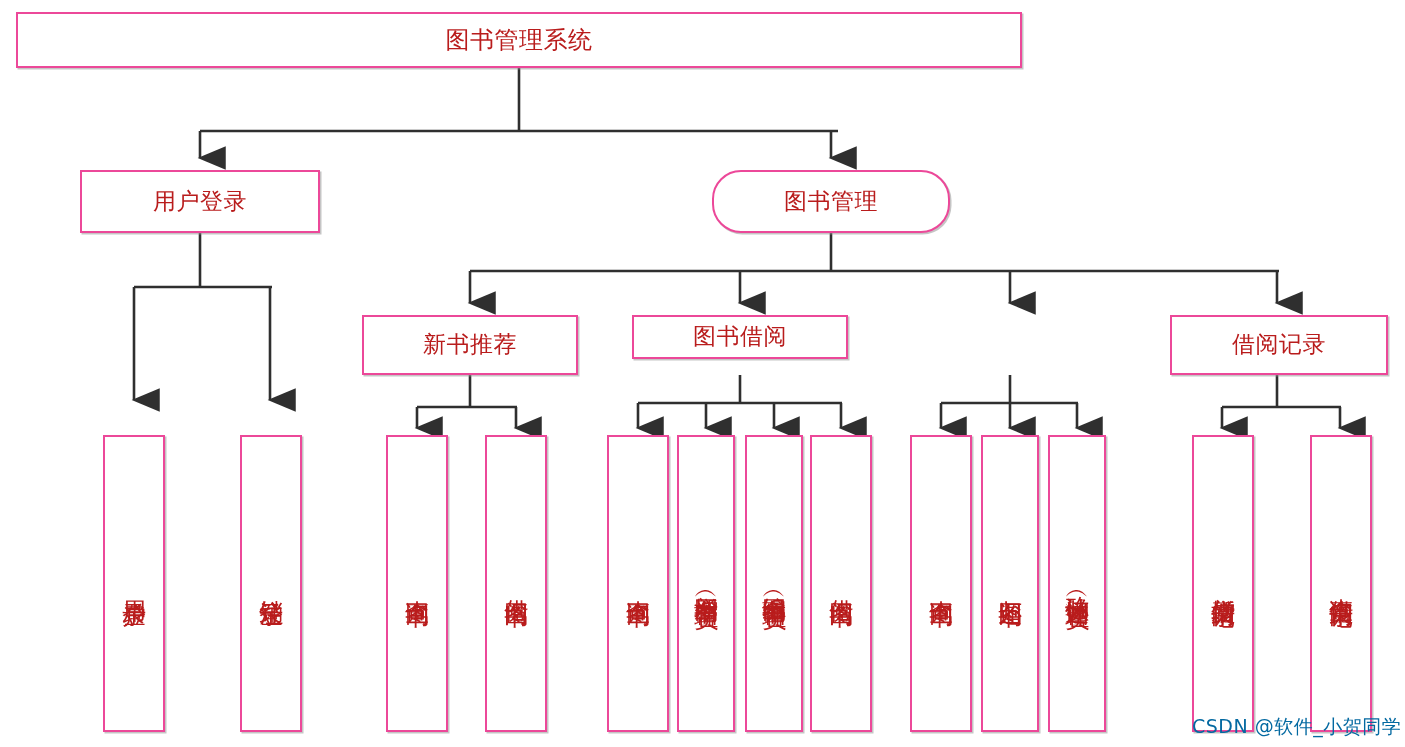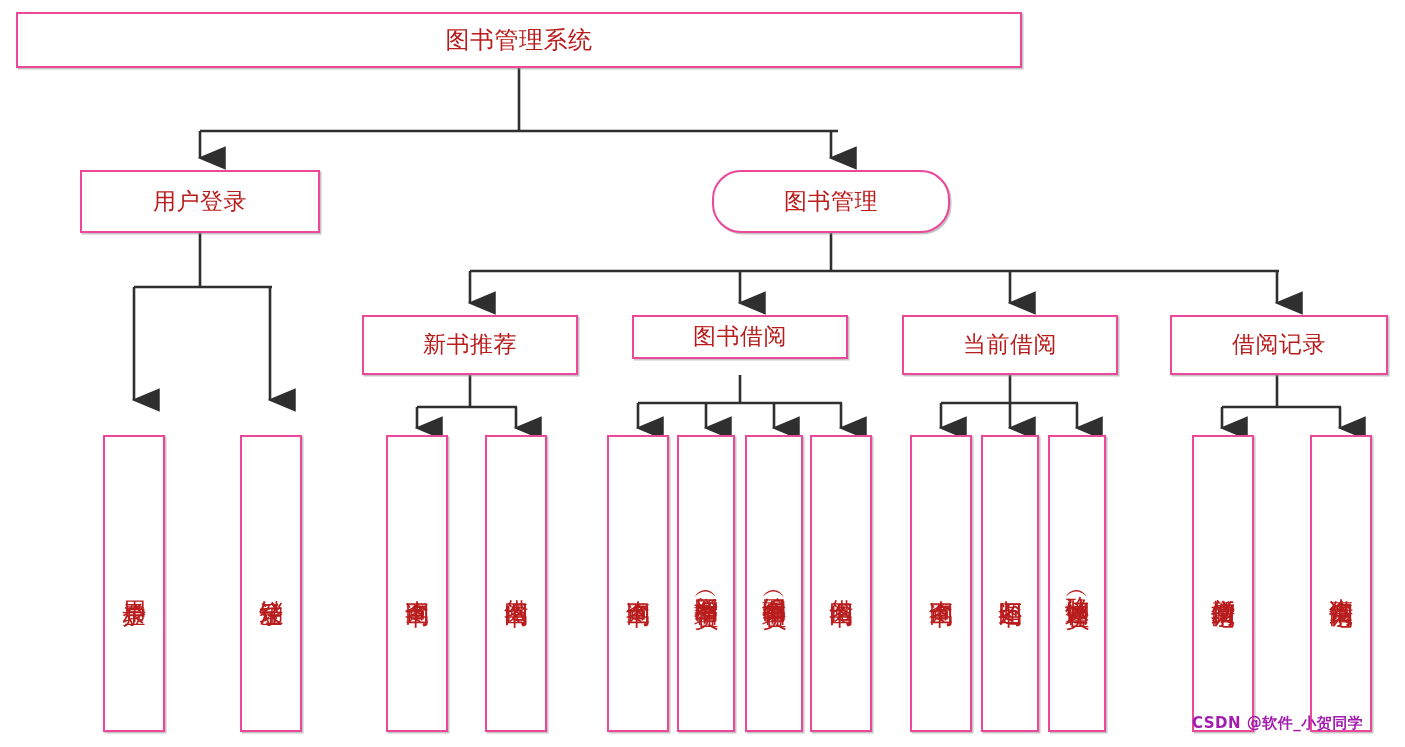--- a/index.html
+++ b/index.html
@@ -55,26 +55,25 @@
   .node.vert .label {
     writing-mode: vertical-rl;
     text-orientation: upright;
     font-size: 24px;
     line-height: 1.18;
     letter-spacing: 1.5px;
     white-space: nowrap;
   }
   .watermark {
     position: absolute;
-    color: #a21caf;
-    font-size: 15px;
+    color: #0369a1;
+    font-size: 19px;
     letter-spacing: 0.5px;
     white-space: nowrap;
     user-select: none;
-    font-weight: bold;
   }
 </style>
 </head>
 <body>
 
 <div id="canvas">
 
   <svg class="wires" viewBox="0 0 1405 747">
     <defs>
       <marker id="arrow" viewBox="0 0 10 12" refX="5" refY="11" markerWidth="9" markerHeight="11" orient="auto-start-reverse">
@@ -135,23 +134,20 @@
   <div class="node horiz" style="left:712px; top:170px; width:238px; height:63px;border-radius:29px;">
     <span class="label">图书管理</span>
   </div>
 
   <div class="node horiz" style="left:362px; top:315px; width:216px; height:60px;">
     <span class="label">新书推荐</span>
   </div>
   <div class="node horiz" style="left:632px; top:315px; width:216px; height:44px;">
     <span class="label">图书借阅</span>
   </div>
-  <div class="node horiz" style="left:902px; top:315px; width:216px; height:60px;">
-    <span class="label">当前借阅</span>
-  </div>
   <div class="node horiz" style="left:1170px; top:315px; width:218px; height:60px;">
     <span class="label">借阅记录</span>
   </div>
 
   <div class="node vert" style="left:103px; top:435px; width:62px; height:297px;">
     <span class="label">用户登录</span>
   </div>
   <div class="node vert" style="left:240px; top:435px; width:62px; height:297px;">
     <span class="label">注销登录</span>
   </div>

